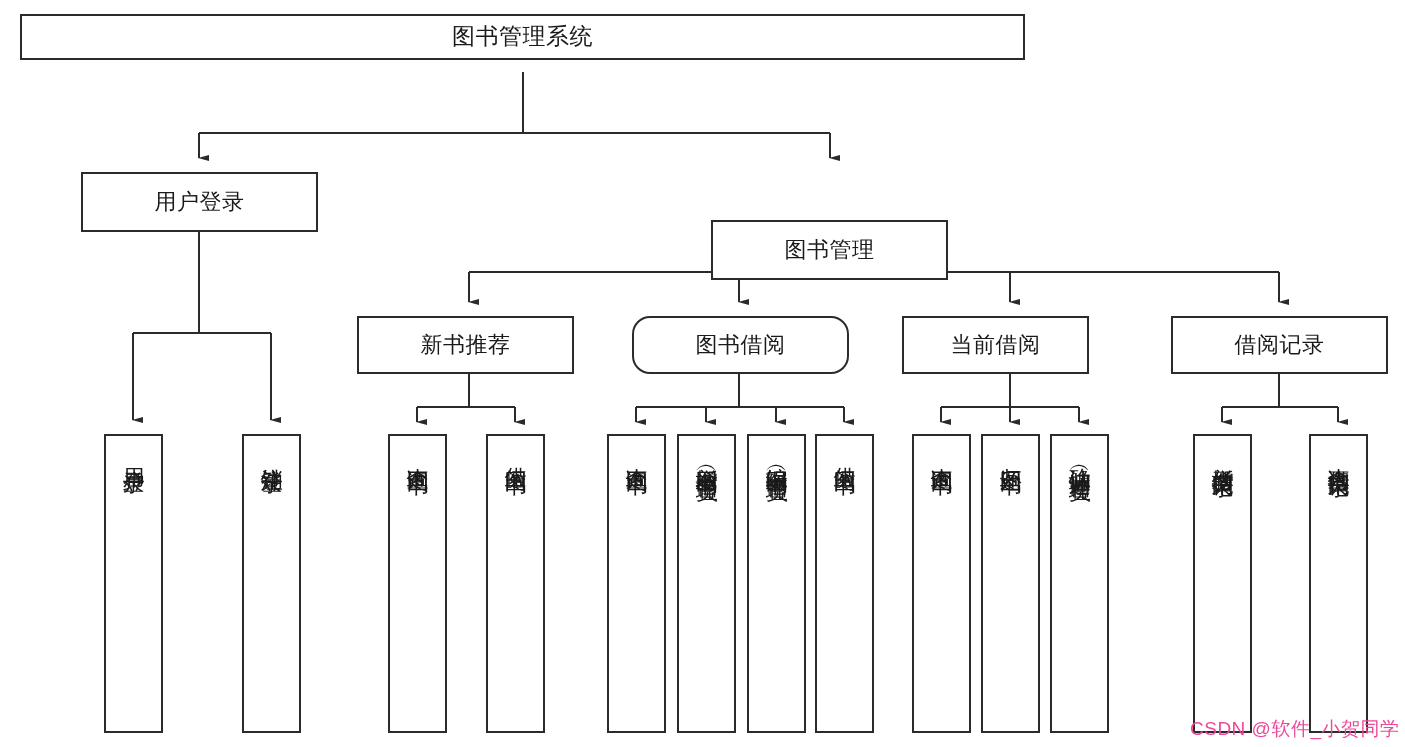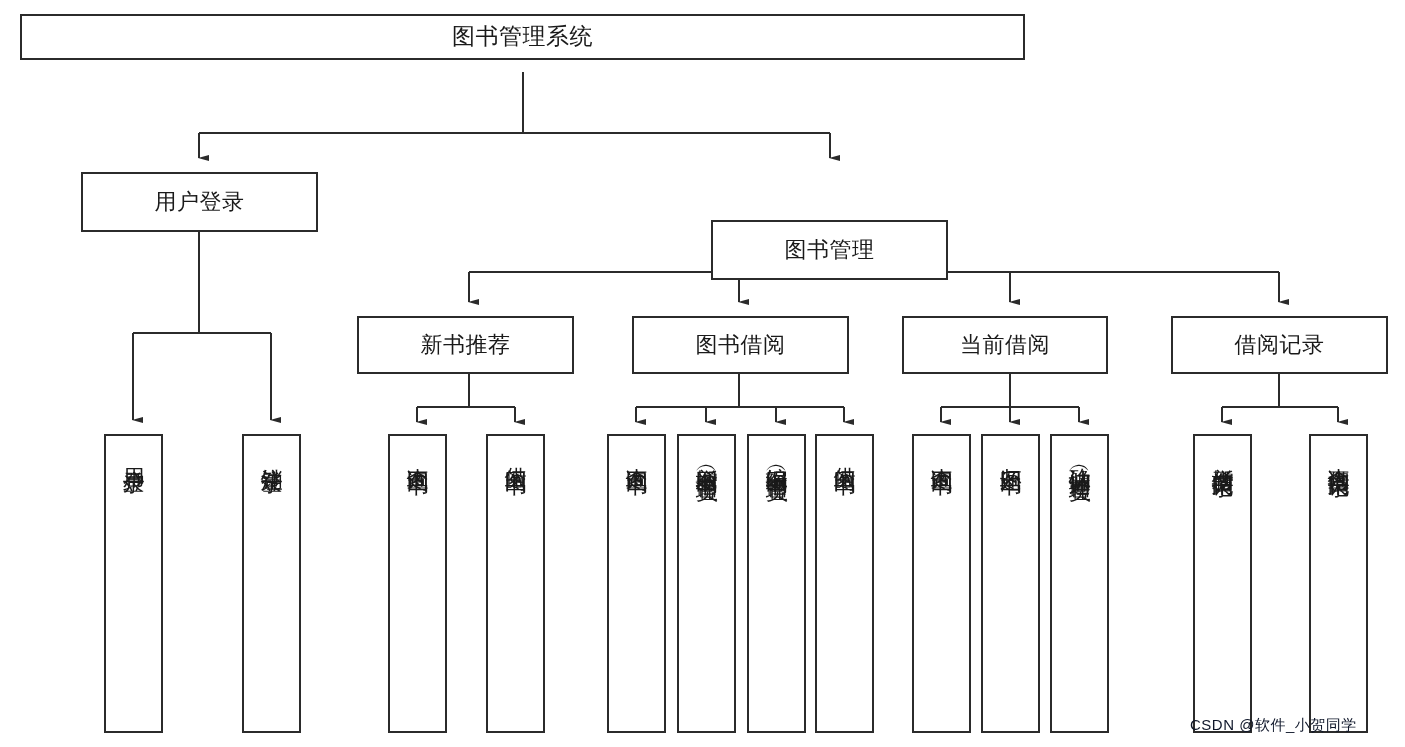--- a/index.html
+++ b/index.html
@@ -52,22 +52,22 @@
   }
   .node.vert .node-label{
     writing-mode:vertical-rl;
     text-orientation:upright;
     font-size:22px;
     line-height:1.12;
     letter-spacing:2px;
   }
   .watermark{
     position:absolute;
-    color:#0f172a;
-    font-size:15px;
+    color:#ec4899;
+    font-size:19px;
     letter-spacing:0.5px;
     white-space:nowrap;
     user-select:none;
   }
 </style>
 </head>
 <body>
 
 <div id="canvas">
 
@@ -130,25 +130,25 @@
   </div>
 
   <div class="node horiz" style="left:711px; top:172px; width:237px; height:60px;margin-top:48px;">
     <span class="node-label">图书管理</span>
   </div>
 
   <div class="node horiz" style="left:357px; top:316px; width:217px; height:58px;">
     <span class="node-label">新书推荐</span>
   </div>
 
-  <div class="node horiz" style="left:632px; top:316px; width:217px; height:58px;">
+  <div class="node horiz" style="left:632px; top:316px; width:217px; height:58px;border-radius:18px;">
     <span class="node-label">图书借阅</span>
   </div>
 
-  <div class="node horiz" style="left:902px; top:316px; width:206px; height:58px;">
+  <div class="node horiz" style="left:902px; top:316px; width:187px; height:58px;">
     <span class="node-label">当前借阅</span>
   </div>
 
   <div class="node horiz" style="left:1171px; top:316px; width:217px; height:58px;justify-content:center;">
     <span class="node-label">借阅记录</span>
   </div>
 
   <div class="node vert" style="left:104px; top:434px; width:59px; height:299px;">
     <span class="node-label">用户登录</span>
   </div>

